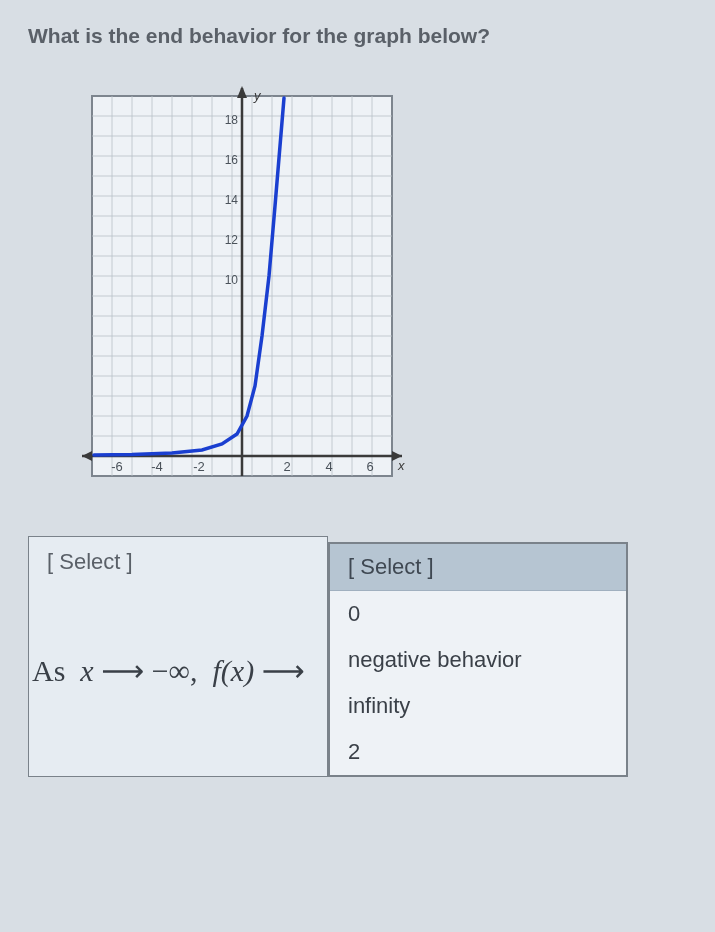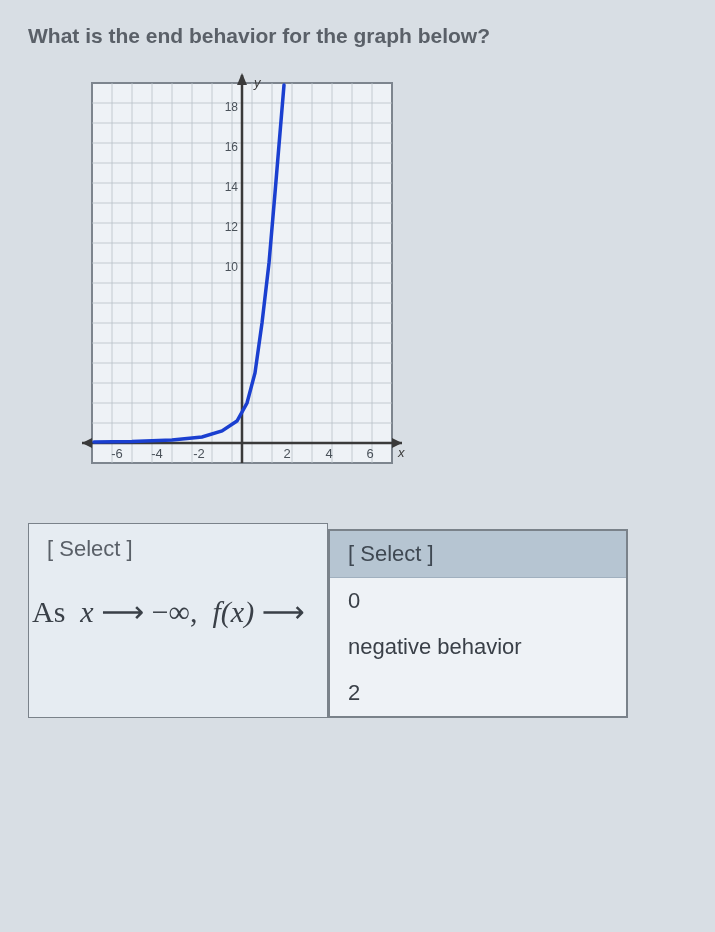--- a/index.html
+++ b/index.html
@@ -9,21 +9,21 @@
       background: #d8dee4;
       font-family: Arial, Helvetica, sans-serif;
       padding: 24px 28px;
       filter: blur(0.4px);
       color: #4a525a;
     }
     .question-title {
       font-size: 21px;
       font-weight: bold;
       color: #5a6068;
-      margin-bottom: 15px;
+      margin-bottom: 28px;
     }
     .graph-container {
       margin-left: 44px;
       margin-bottom: 36px;
     }
     svg.graph { display: block; }
     .row {
       display: flex;
       align-items: flex-start;
       margin-bottom: 0;
@@ -170,20 +170,21 @@
 </div>
 
 <div class="row">
   <div class="right-col">
     <div class="select-closed">[ Select ]</div>
 
     <div class="dropdown-open" style="margin-top:10px;">
       <div class="dropdown-header">[ Select ]</div>
       <div class="dropdown-option">0</div>
       <div class="dropdown-option">negative behavior</div>
+      <div class="dropdown-option">infinity</div>
       <div class="dropdown-option">2</div>
     </div>
   </div>
 </div>
 
 <div class="q2-row" style="margin-top:-180px;">
   <div class="prompt q2-prompt-wrap">
     <span>As</span>&nbsp;
     <span class="sym">x</span>
     <span>⟶</span>

